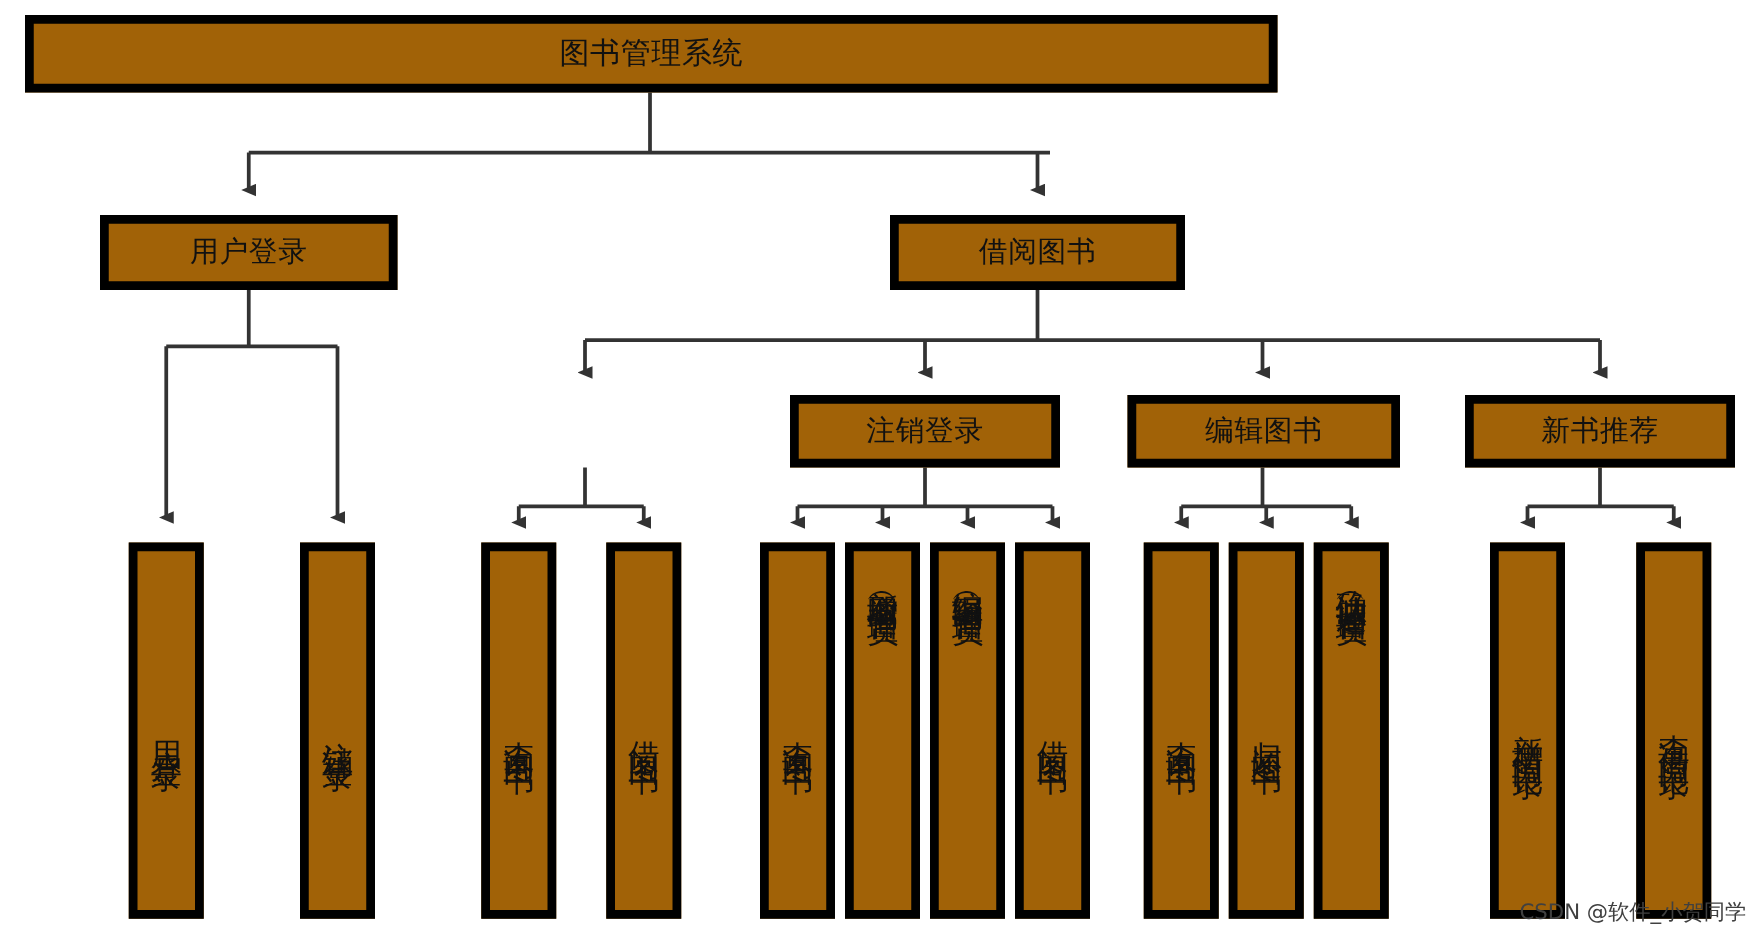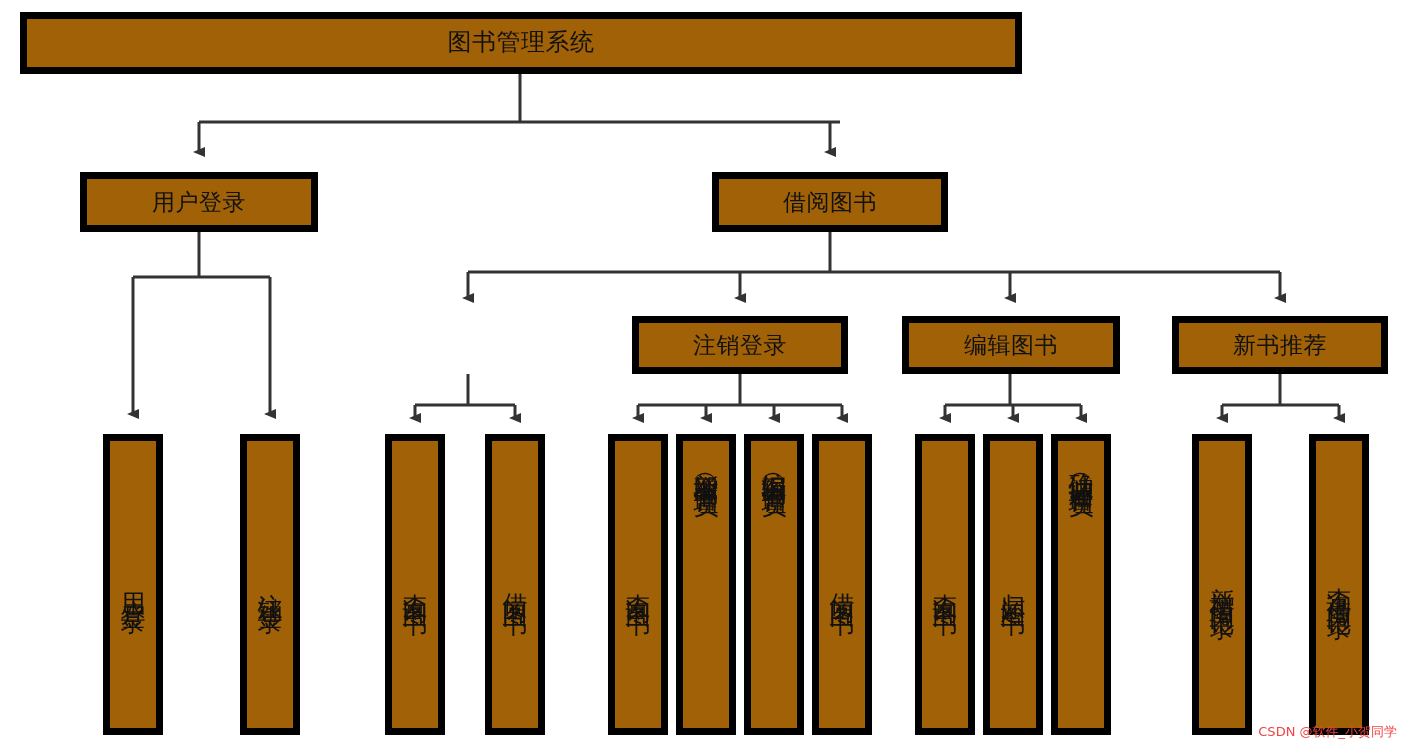--- a/index.html
+++ b/index.html
@@ -67,22 +67,22 @@
     letter-spacing: 3px;
   }
   .node.v.centered {
     align-items: center;
     padding-top: 0;
   }
   #watermark {
     position: absolute;
     right: 8px;
     bottom: 6px;
-    font-size: 13px;
-    color: #ef4444;
+    font-size: 17px;
+    color: #404040;
     z-index: 5;
     white-space: nowrap;
   }
 </style>
 </head>
 <body>
 
 <div id="diagram-root">
 
   <svg id="diagram-svg" viewBox="0 0 1405 747">

